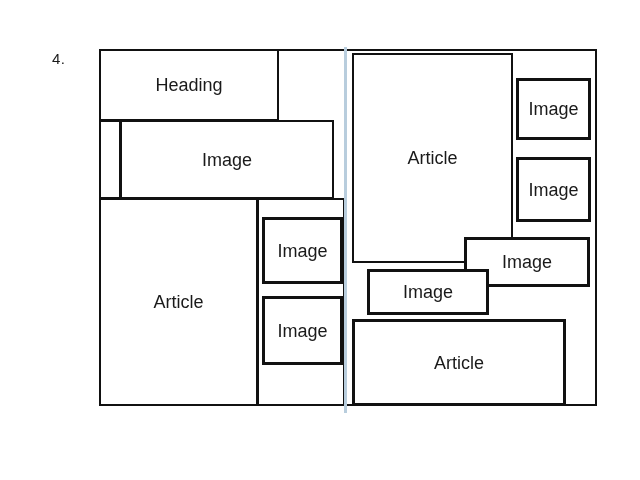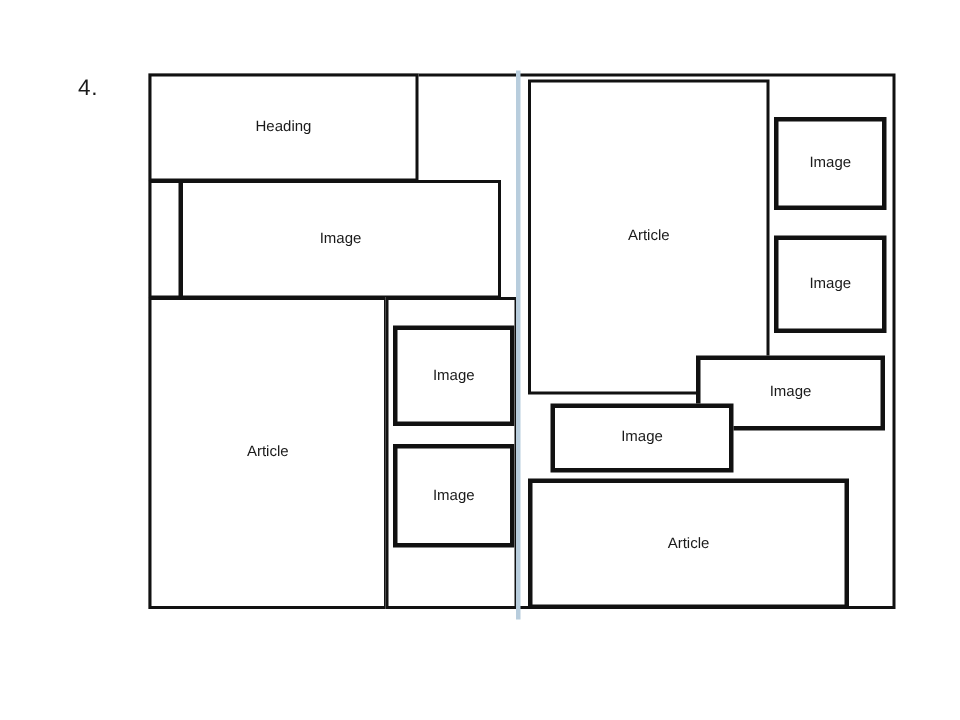--- a/index.html
+++ b/index.html
@@ -65,21 +65,21 @@
     background: #ffffff;
     border: 2px solid #111111;
     display: flex;
     align-items: center;
     justify-content: center;
   }
   .wf-box.heavy {
     border-width: 3px;
   }
   .wf-label {
-    font-size: 10px;
+    font-size: 18px;
     color: #1a1a1a;
     font-family: "Liberation Sans", sans-serif;
     line-height: 1;
     user-select: none;
     white-space: nowrap;
   }
 
   
   #left-heading-box   { left: 99px;  top: 49px;  width: 180px; height: 72px; }
   #left-rail-box      { left: 99px;  top: 120px; width: 22px;  height: 79px; }

